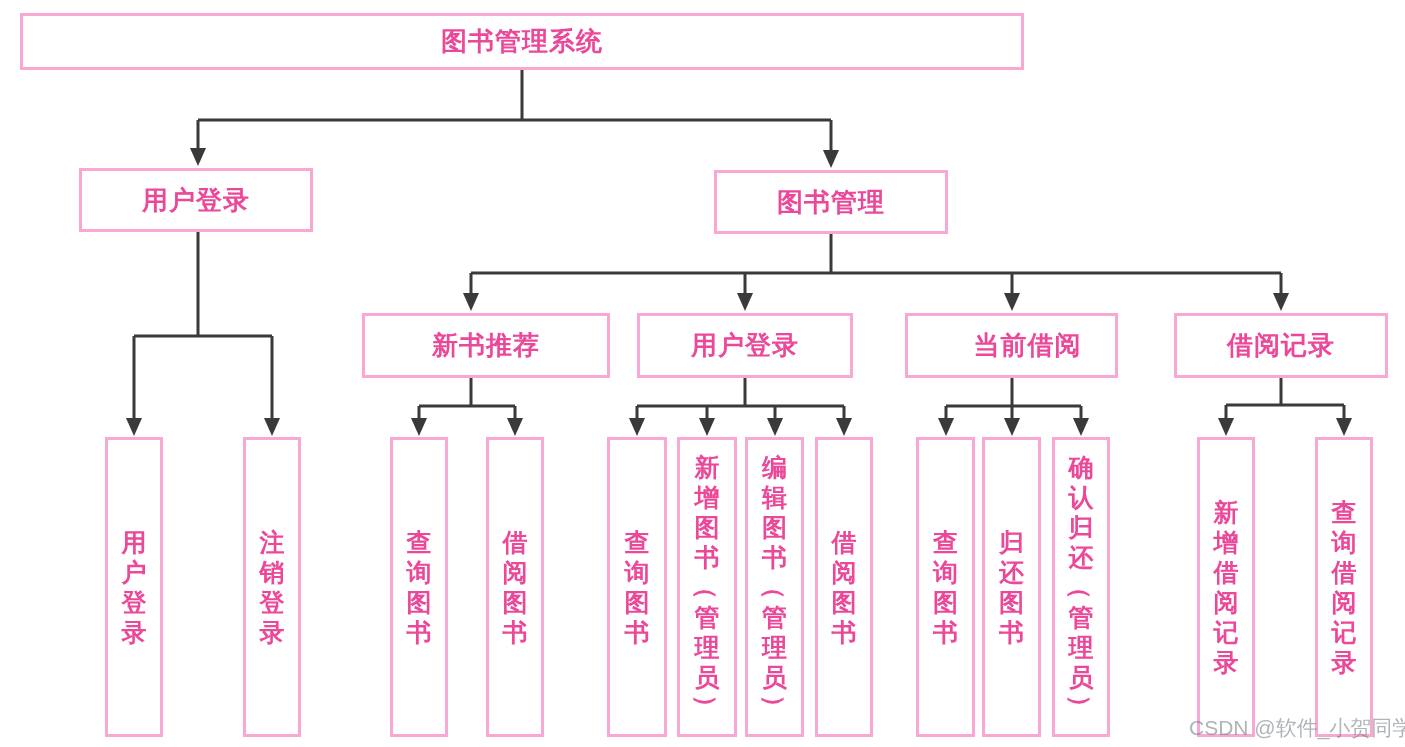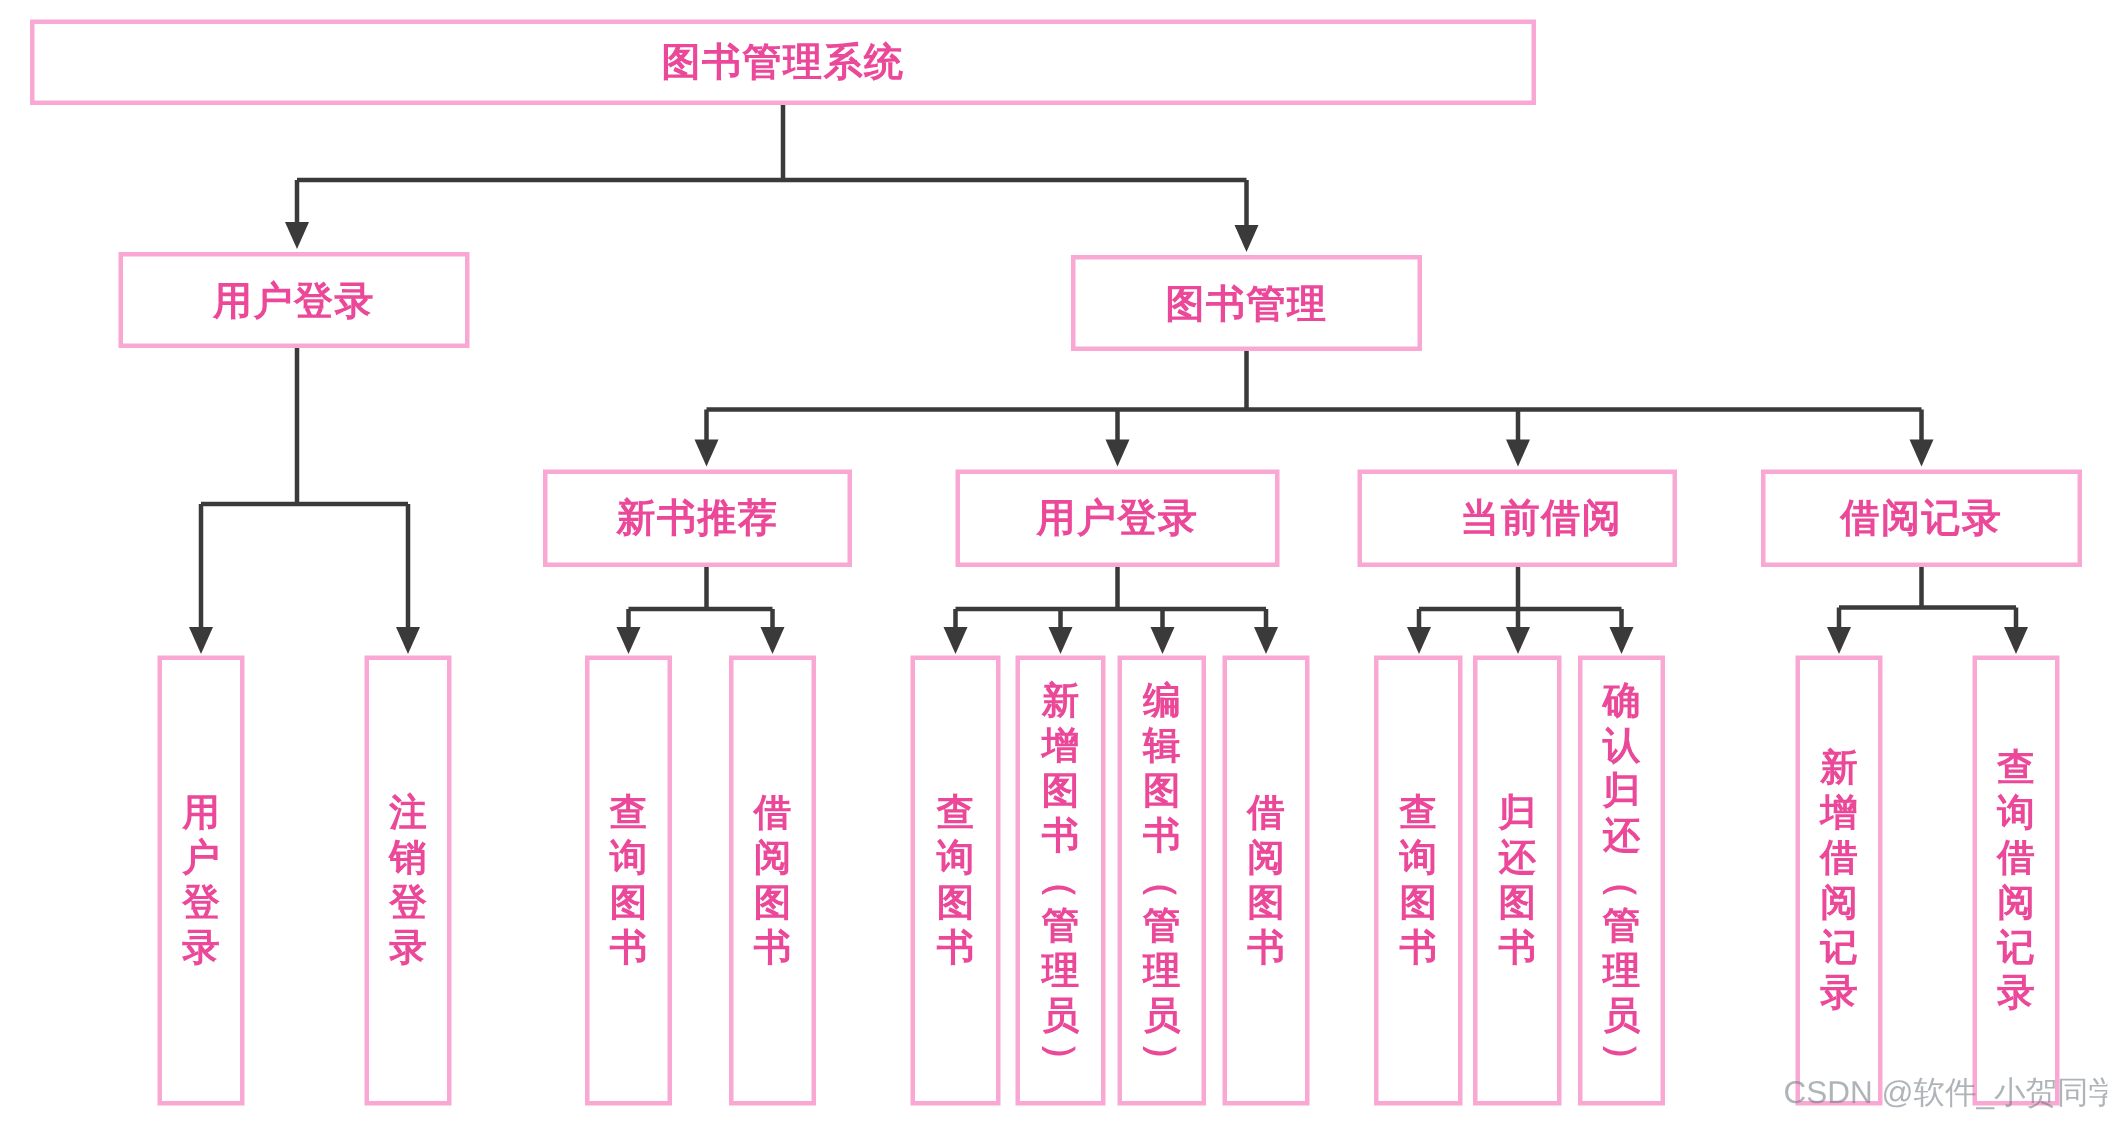--- a/index.html
+++ b/index.html
@@ -47,21 +47,21 @@
     font-size: 25px;
     text-align: center;
   }
   .vchar.rot {
     transform: rotate(90deg);
   }
   
   .n-root          { left: 20px;   top: 13px;  width: 1004px; height: 57px; }
   .n-user-login    { left: 79px;   top: 168px; width: 234px;  height: 64px; }
   .n-book-mgmt     { left: 714px;  top: 170px; width: 234px;  height: 64px; }
-  .n-new-book      { left: 362px;  top: 313px; width: 206px;  height: 65px; }
+  .n-new-book      { left: 362px;  top: 313px; width: 248px;  height: 65px; }
   .n-book-borrow   { left: 637px;  top: 313px; width: 216px;  height: 65px; }
   .n-cur-borrow    { left: 905px;  top: 313px; width: 213px;  height: 65px; padding-left: 32px; }
   .n-borrow-record { left: 1174px; top: 313px; width: 214px;  height: 65px; text-align: right; }
   .vbox            { top: 437px; height: 300px; width: 58px; }
   .v-user-login  { left: 105px;  }
   .v-logout      { left: 243px;  }
   .v-nb-query    { left: 390px;  }
   .v-nb-borrow   { left: 486px;  }
   .v-bb-query    { left: 607px; width: 60px; }
   .v-bb-add      { left: 677px; width: 60px; }

